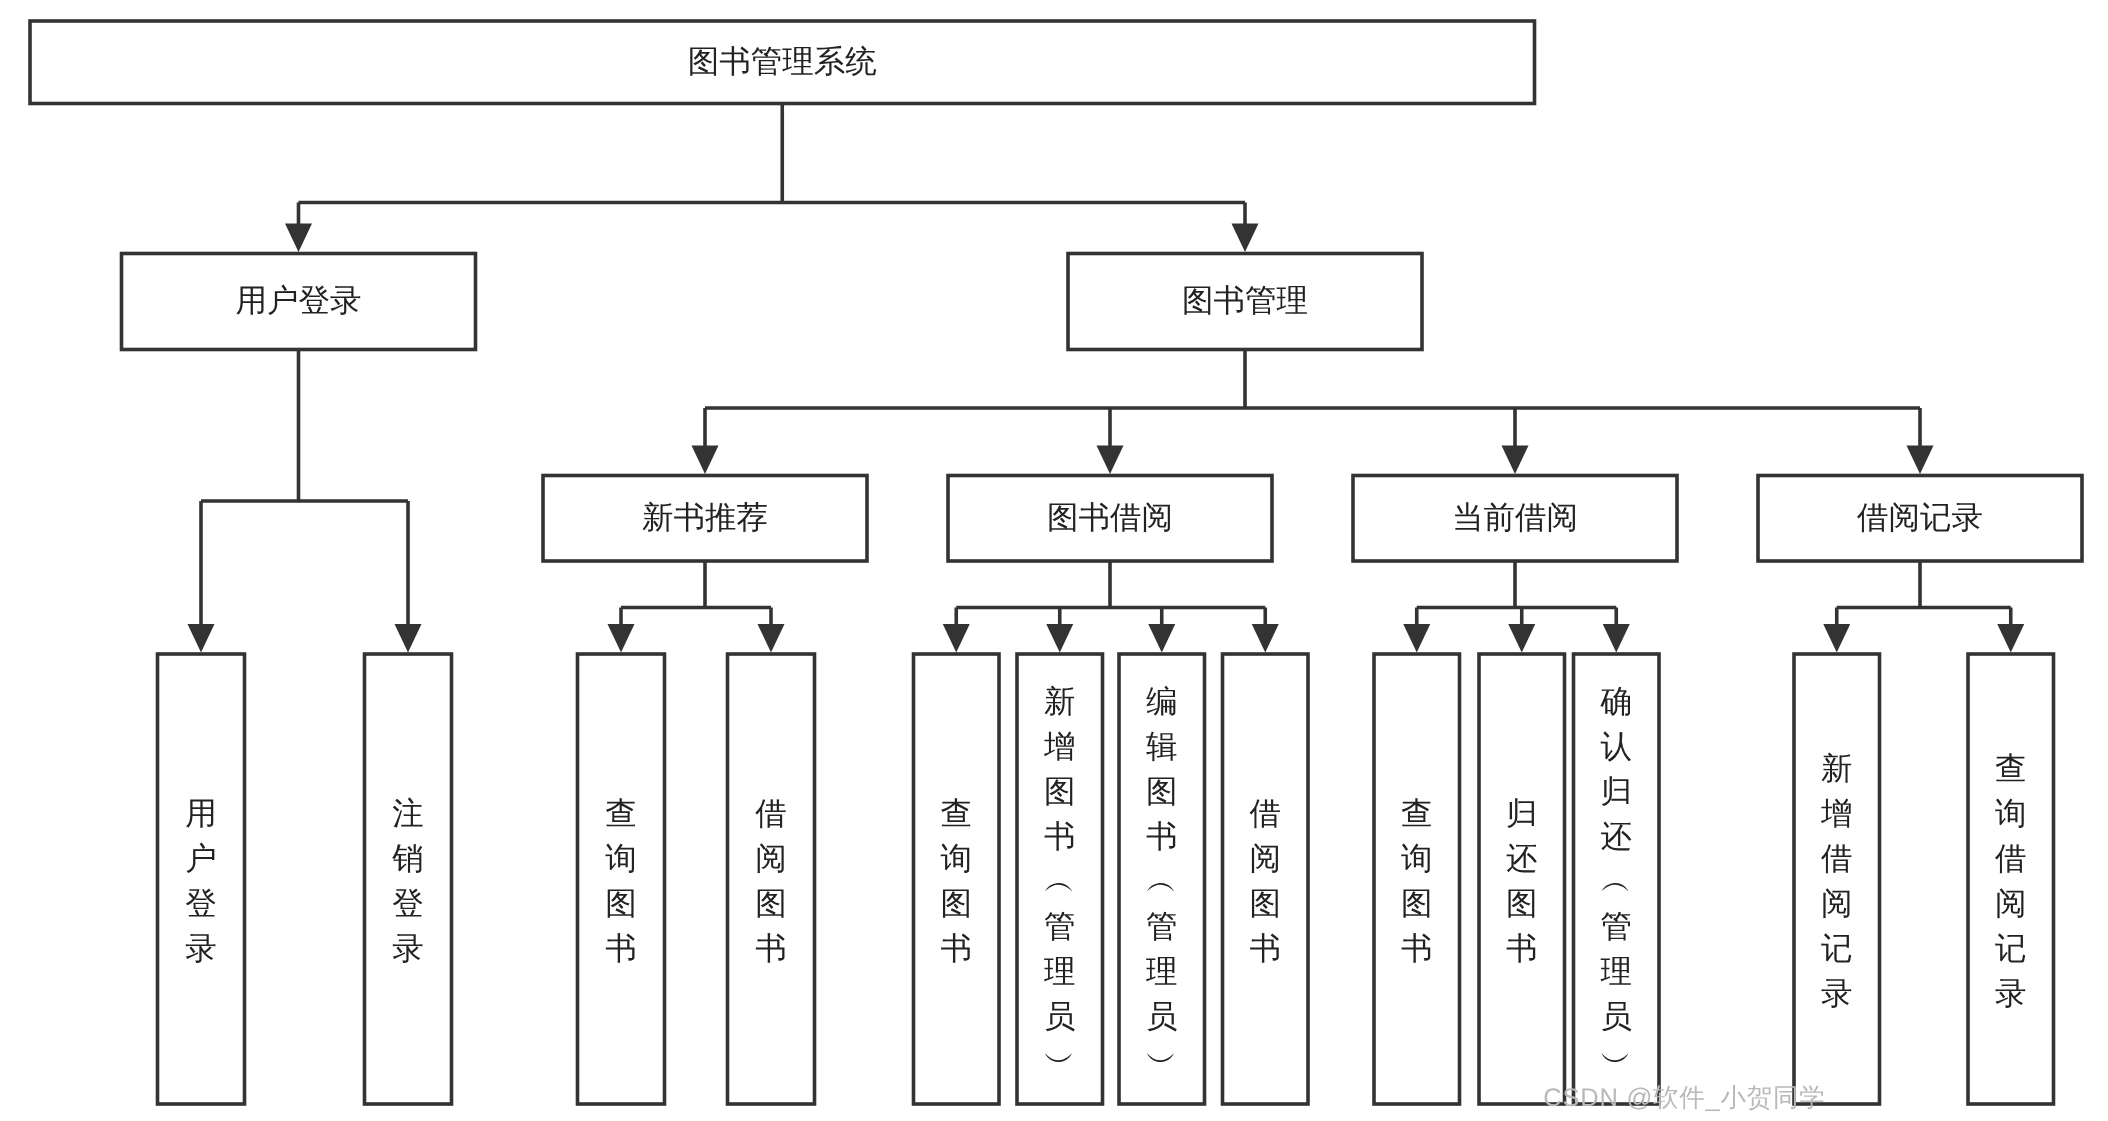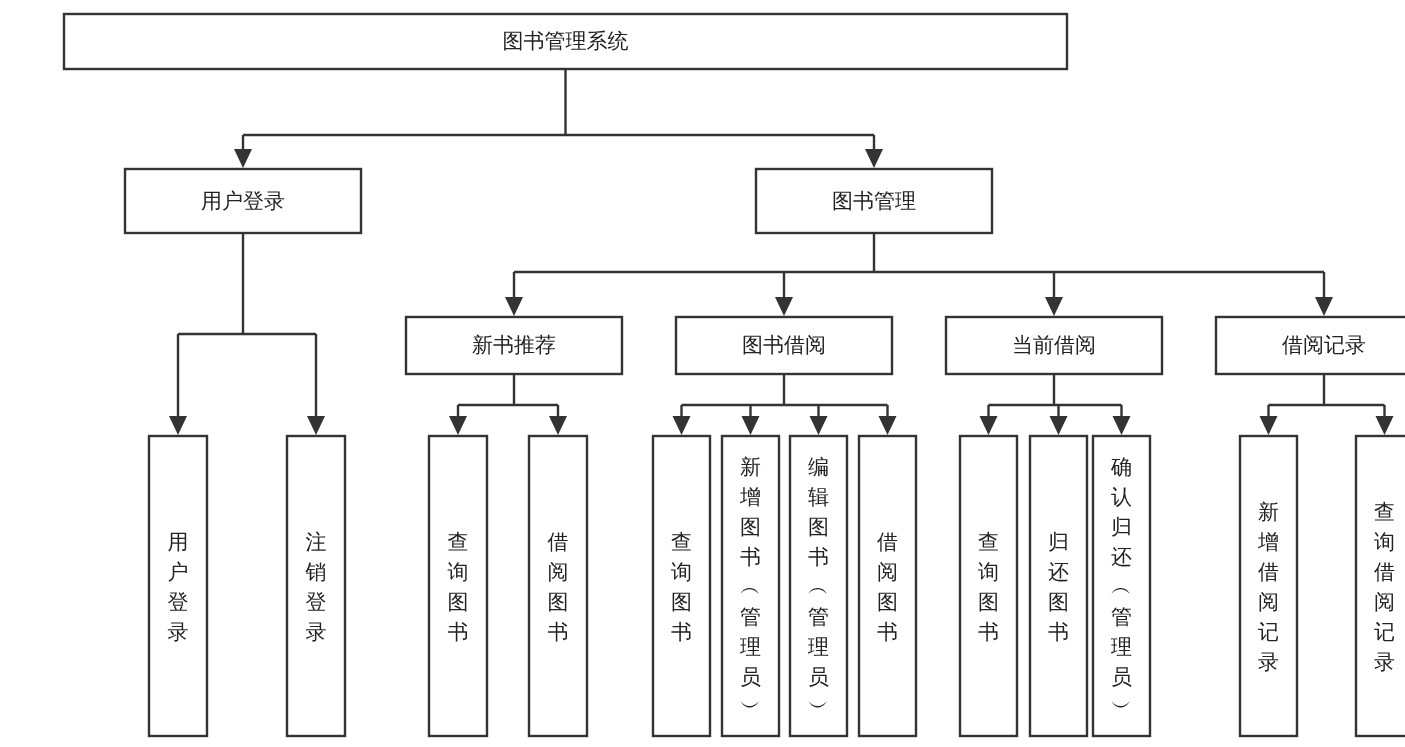--- a/index.html
+++ b/index.html
@@ -14,21 +14,20 @@
     font-family: "Liberation Sans", "DejaVu Sans", sans-serif;
     overflow: hidden;
     position: relative;
   }
   #diagram-root {
     position: absolute;
     left: 0;
     top: 0;
     width: 1225px;
     height: 747px;
-    margin-left: 44px;
   }
   svg#tree-svg {
     display: block;
     width: 1405px;
     height: 747px;
   }
   .node-box {
     fill: #ffffff;
     stroke: #333333;
     stroke-width: 2.4;
@@ -217,13 +216,14 @@
         <g>
           <rect class="node-box" x="1196" y="436" width="57" height="300"></rect>
           <text class="node-label-v" x="1224.5" y="519.4"><tspan x="1224.5" dy="0">新</tspan><tspan x="1224.5" dy="30">增</tspan><tspan x="1224.5" dy="30">借</tspan><tspan x="1224.5" dy="30">阅</tspan><tspan x="1224.5" dy="30">记</tspan><tspan x="1224.5" dy="30">录</tspan></text>
         </g>
         <g>
           <rect class="node-box" x="1312" y="436" width="57" height="300"></rect>
           <text class="node-label-v" x="1340.5" y="519.4"><tspan x="1340.5" dy="0">查</tspan><tspan x="1340.5" dy="30">询</tspan><tspan x="1340.5" dy="30">借</tspan><tspan x="1340.5" dy="30">阅</tspan><tspan x="1340.5" dy="30">记</tspan><tspan x="1340.5" dy="30">录</tspan></text>
         </g>
       </g>
   </svg>
+  <div class="watermark">CSDN @软件_小贺同学</div>
 </div>
 
 </body></html>

